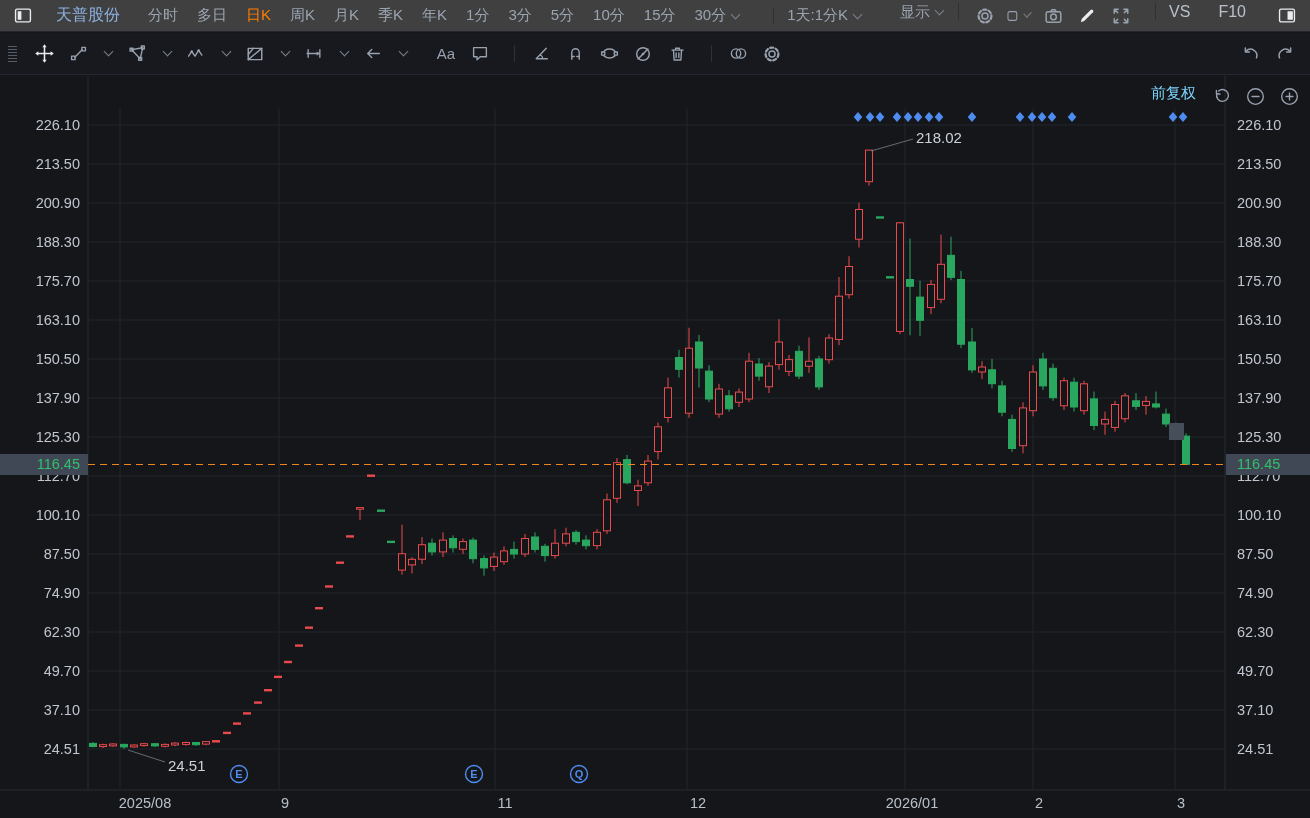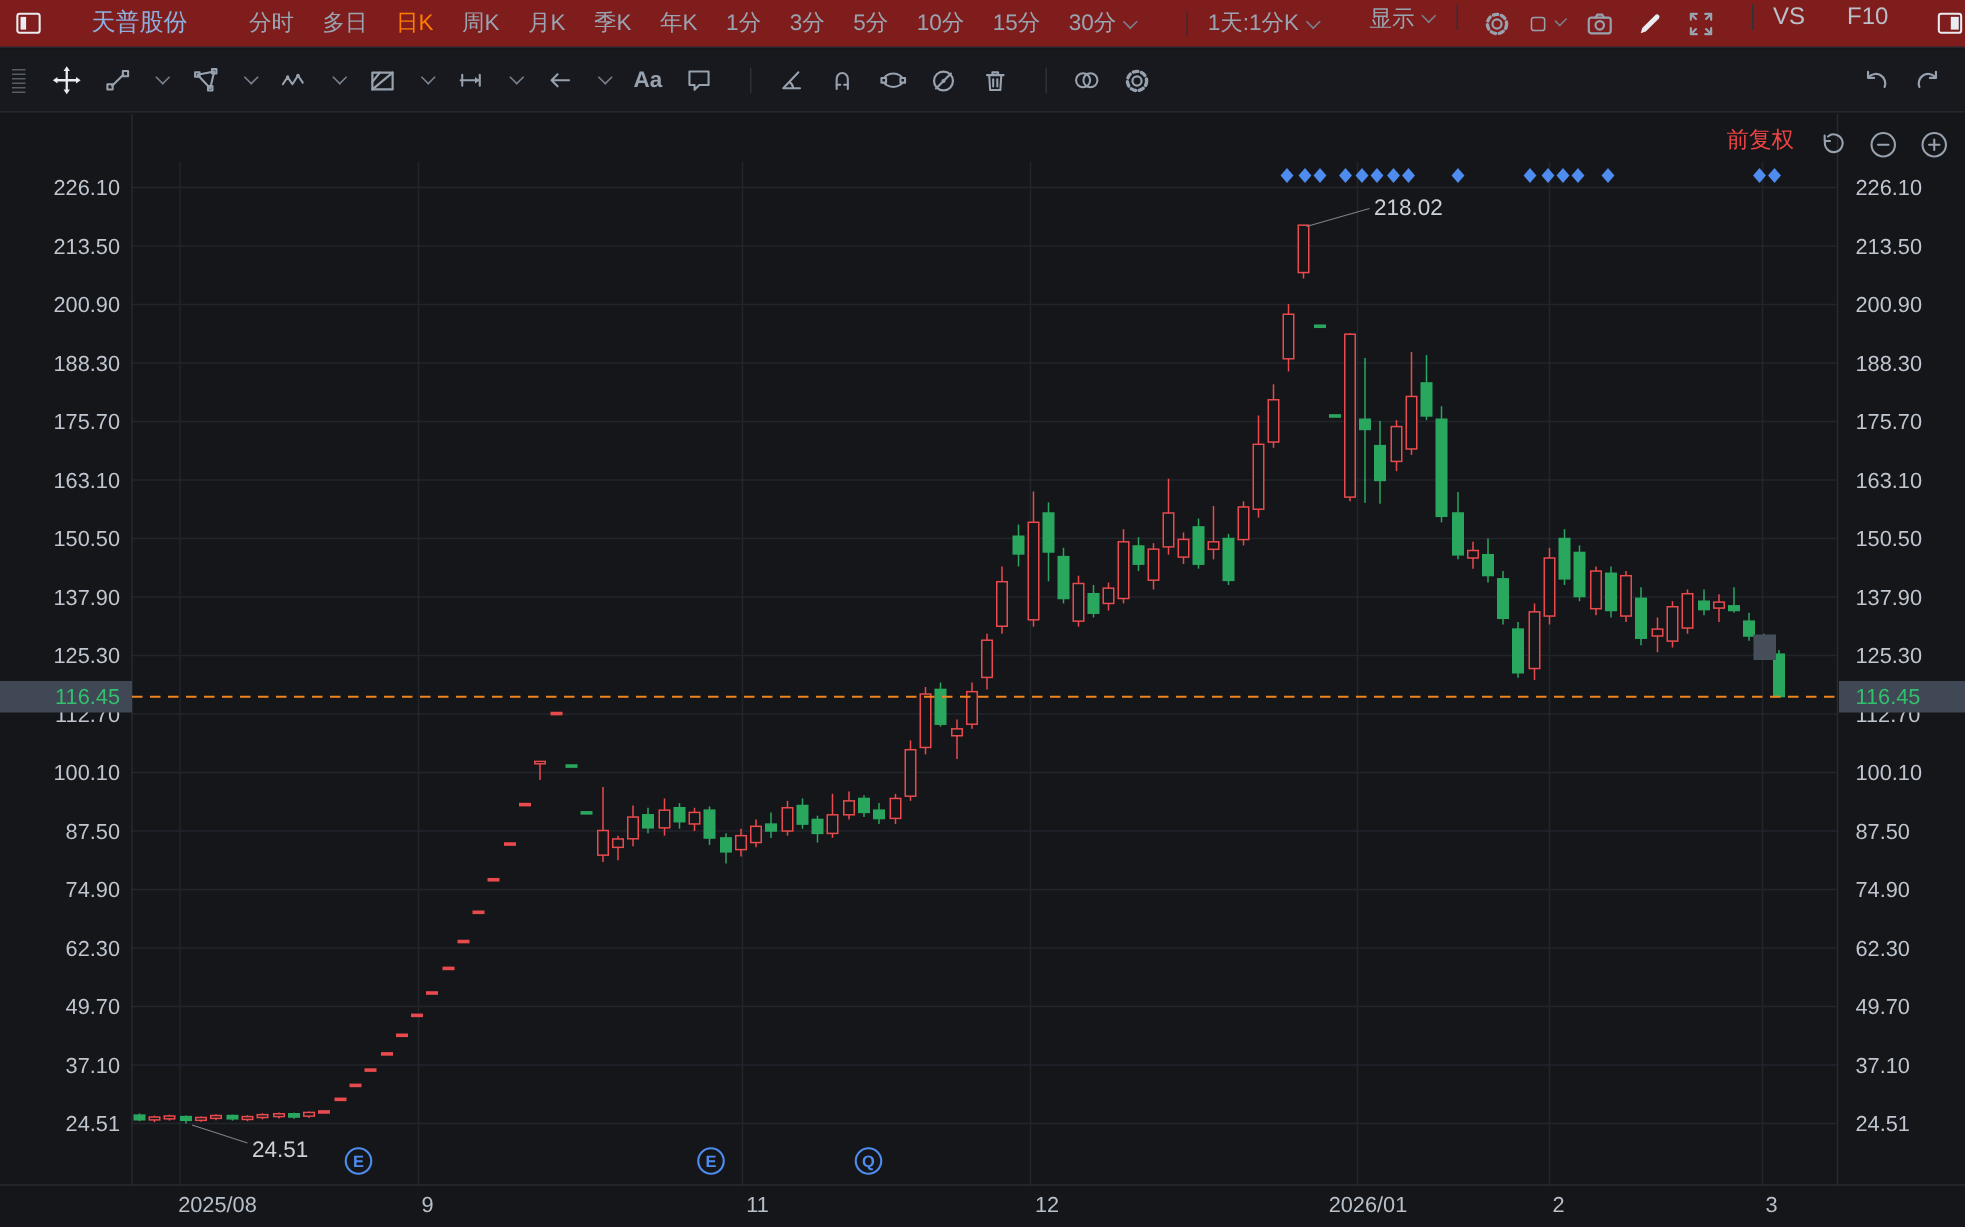--- a/index.html
+++ b/index.html
@@ -2,44 +2,44 @@
 <html><head>
 <meta charset="utf-8">
 <style>
   html,body{margin:0;padding:0;background:#141619;}
   body{width:1310px;height:818px;overflow:hidden;position:relative;
        font-family:"Liberation Sans","DejaVu Sans",sans-serif;
        -webkit-font-smoothing:antialiased;}
   #chart-svg{position:absolute;left:0;top:0;z-index:0;
              font-family:"Liberation Sans","DejaVu Sans",sans-serif;}
   .topbar{position:absolute;left:0;top:0;width:1310px;height:32px;z-index:2;
-          background:#7f1d1d;border-bottom:1px solid #24282e;
+          background:#404040;border-bottom:1px solid #24282e;
           display:flex;align-items:center;padding:0 10px;box-sizing:border-box;
-          color:#9aa4b1;font-size:15px;white-space:nowrap;gap:13px;}
+          color:#9aa4b1;font-size:15px;white-space:nowrap;}
   .toolbar2{position:absolute;left:0;top:33px;width:1310px;height:42px;z-index:2;
             background:#17191e;border-bottom:1px solid #24282e;
             display:flex;align-items:center;padding:0 8px;box-sizing:border-box;}
   .stock{color:#8cb0e0;margin:0 28px 0 12px;font-size:16px;cursor:pointer;}
   .ptab{margin-right:19px;cursor:pointer;color:#9aa4b1;}
   .ptab.active{color:#ff7d00;}
   .chv{display:inline-block;width:6px;height:6px;border-right:1.4px solid #79828e;
        border-bottom:1.4px solid #79828e;transform:rotate(45deg);
        margin:-3px 2px 1px 6px;vertical-align:middle;}
   .vsep{display:inline-block;width:1px;height:17px;background:#2c3138;margin:0 13px;vertical-align:middle;}
   .rgroup{margin-left:auto;display:flex;align-items:flex-start;}
   .ti{display:inline-flex;align-items:center;justify-content:center;
       width:26px;height:26px;margin-right:8px;cursor:pointer;}
   .ti svg{stroke:#98a1ae;fill:none;stroke-width:1.3;stroke-linecap:round;stroke-linejoin:round;}
   .ti.sel svg{stroke:#e9ecf0;}
-  .aa{color:#98a1ae;font-size:15px;font-weight:bold;}
+  .aa{color:#98a1ae;font-size:15px;font-weight:normal;margin-left:14px;}
   .handle{display:inline-flex;flex-direction:column;gap:2px;margin:0 14px 0 0;cursor:grab;}
   .handle i{display:block;width:9px;height:1px;background:#565d66;}
   .lbl{color:#b9c0ca;}
   .ov{position:absolute;z-index:2;display:flex;align-items:center;}
-  .adj{color:#ef4444;font-size:15px;cursor:pointer;margin-right:18px;}
+  .adj{color:#7dd3fc;font-size:15px;cursor:pointer;margin-right:18px;}
   .undoredo{position:absolute;right:12px;top:0;height:42px;display:flex;align-items:center;}
 </style>
 </head>
 <body>
 
 <svg id="chart-svg" width="1310" height="818">
     <line x1="88" x2="1225" y1="125.0" y2="125.0" stroke="#21262c" stroke-width="1"></line>
     <line x1="88" x2="1225" y1="164.0" y2="164.0" stroke="#21262c" stroke-width="1"></line>
     <line x1="88" x2="1225" y1="203.0" y2="203.0" stroke="#21262c" stroke-width="1"></line>
     <line x1="88" x2="1225" y1="242.0" y2="242.0" stroke="#21262c" stroke-width="1"></line>

